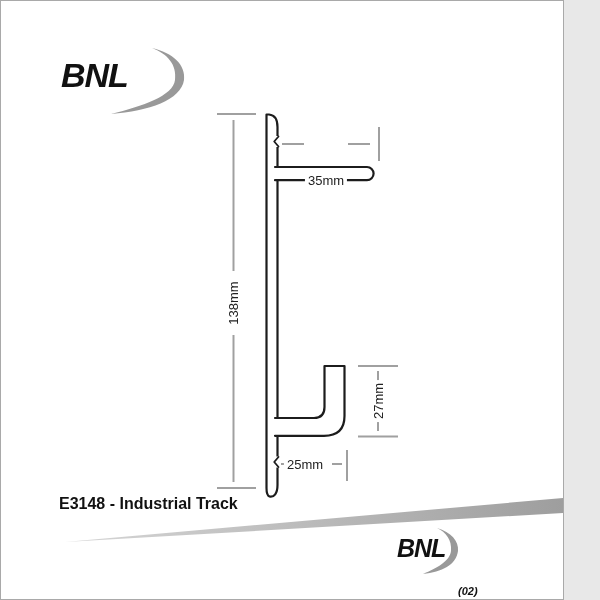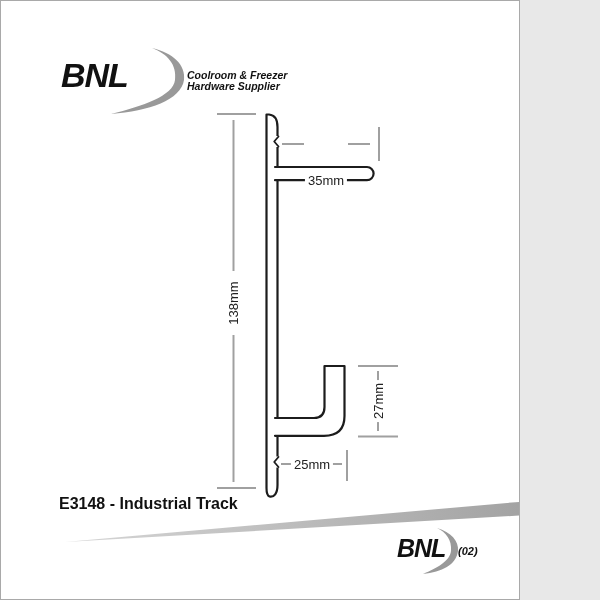--- a/index.html
+++ b/index.html
@@ -1,17 +1,17 @@
 <!DOCTYPE html>
 <html><head>
 <meta charset="utf-8">
 <style>
   html,body{margin:0;padding:0;background:#e8e8e8;}
   .page{
-    position:relative;width:520px;height:600px;background:#ffffff;
+    position:relative;width:564px;height:600px;background:#ffffff;
     border:1px solid #a9a9a9;box-sizing:border-box;overflow:hidden;
     font-family:"Liberation Sans", sans-serif;
   }
   .abs{position:absolute;}
   svg.linework{position:absolute;left:0;top:0;}
   
   .wordmark{
     font-weight:bold;font-style:italic;color:#111;
     letter-spacing:-1px;line-height:1;white-space:nowrap;
   }
@@ -24,21 +24,21 @@
   
   .dim-label{
     font-size:13px;color:#222;background:#fff;padding:0 3px;line-height:15px;
     white-space:nowrap;transform:translate(-50%,-50%);
   }
   .dim-label.vert{transform:translate(-50%,-50%) rotate(-90deg);}
   .product-label{
     font-weight:bold;font-size:16px;color:#111;white-space:nowrap;
   }
   .phone-area{
-    font-weight:bold;font-style:italic;font-size:11px;color:#111;white-space:nowrap;
+    font-weight:bold;font-style:italic;font-size:11px;color:#111;white-space:nowrap;margin-top:40px;
   }
   .phone-number{
     font-weight:bold;font-style:italic;font-size:20px;color:#111;
     letter-spacing:-0.5px;white-space:nowrap;
   }
 </style>
 </head>
 <body>
 
 <div class="page">
@@ -96,28 +96,24 @@
 
     <polygon points="64,541 562,497 562,512" fill="url(#bannerGrad)" stroke="none"></polygon>
 
     <path d="M 436,527 C 450,531 458,540 457,550 C 455,564 441,571 422,573
              C 436,567 449,560 450,550 C 451,539 445,531 436,527 Z" stroke="none" fill="#999999"></path>
   </svg>
 
   <div class="abs" style="left:60px;top:57px;">
     <div class="wordmark big">BNL</div>
   </div>
-  <div class="abs tagline" style="left:186px;top:69px;">
-    <div>Coolroom &amp; Freezer</div>
-    <div>Hardware Supplier</div>
-  </div>
 
   <div class="abs dim-label" style="left:325px;top:143px;margin-top:36px;">35mm</div>
   <div class="abs dim-label vert" style="left:232px;top:302px;">138mm</div>
   <div class="abs dim-label vert" style="left:377px;top:400px;">27mm</div>
-  <div class="abs dim-label" style="left:311px;top:463px;">25mm</div>
+  <div class="abs dim-label" style="left:304px;top:463px;">25mm</div>
 
   <div class="abs product-label" style="left:58px;top:494px;">E3148 - Industrial Track</div>
 
   <div class="abs wordmark small" style="left:396px;top:535px;">BNL</div>
   <div class="abs phone-area" style="left:457px;top:544px;">(02)</div>
 
 </div>
 
 </body></html>

